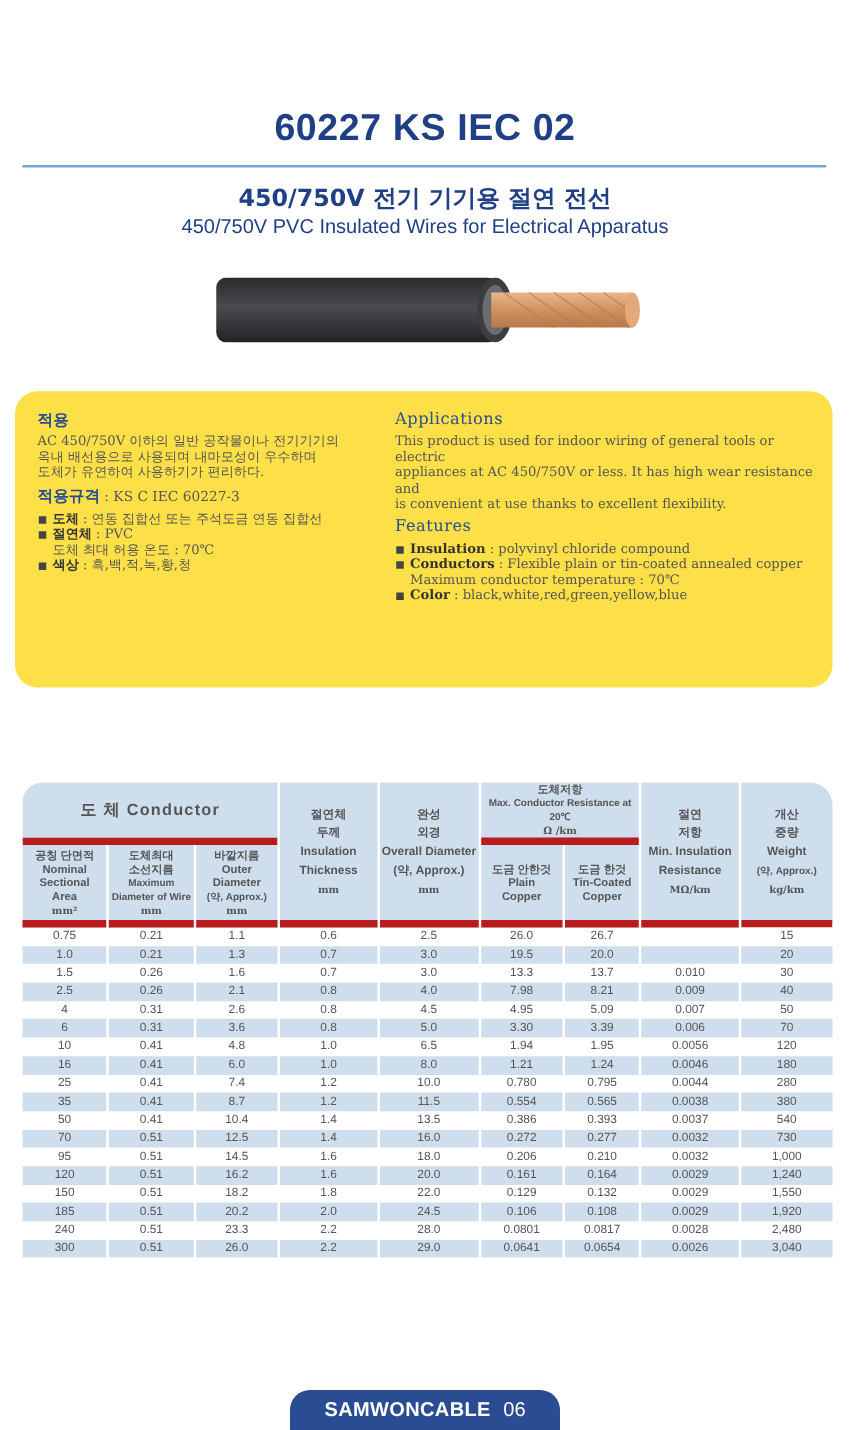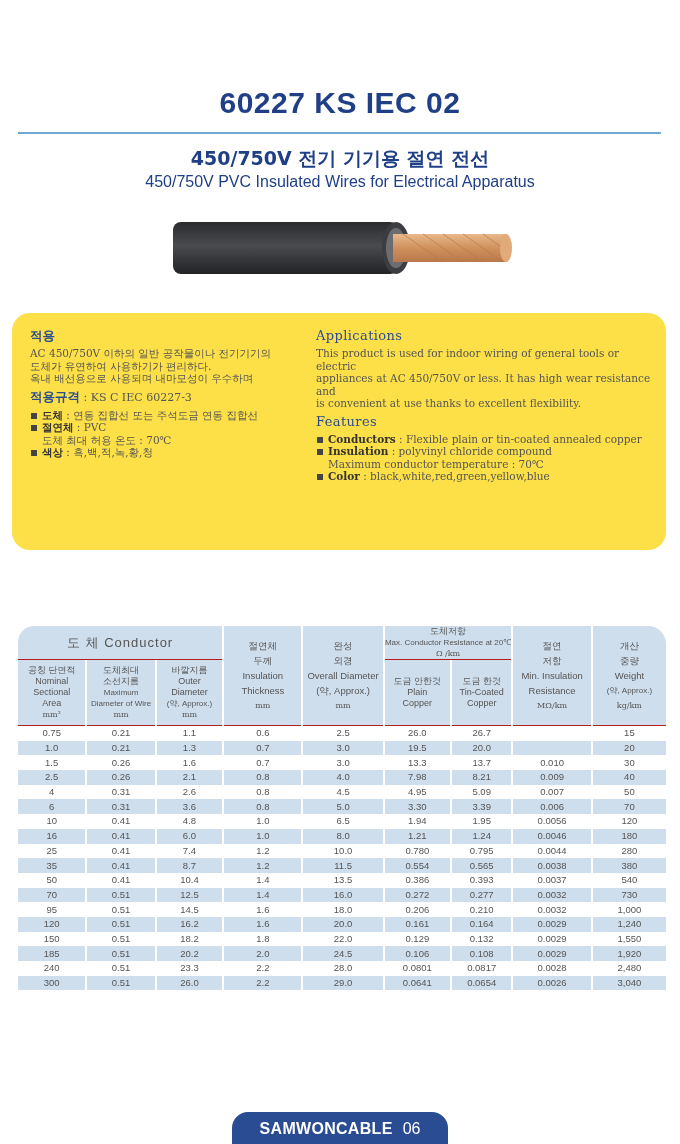--- a/index.html
+++ b/index.html
@@ -18,21 +18,21 @@
   .para { margin-bottom: 4px; }
   .std { margin-bottom: 3px; font-size: 11px; line-height: 16px; }
   .std .k { color: #2a4c93; font-weight: bold; font-size: 12.5px; }
   .std .k.en { font-weight: normal; font-size: 13px; letter-spacing: 0.4px; }
   .feat { list-style: none; }
   .feat li { position: relative; padding-left: 12px; }
   .feat li::before { content: ""; position: absolute; left: 1px; top: 4px; width: 6px; height: 6px; background: #444; }
   .feat li.cont::before { display: none; }
   .feat b { color: #333; }
   table { position: absolute; top: 626px; left: 16px; width: 652px; border-collapse: separate; border-spacing: 2px 0; font-size: 9.5px; color: #555; }
-  th { background: #cfdeec; font-weight: normal; color: #555; text-align: center; vertical-align: middle; border-bottom: 1px solid #b91c1c; line-height: 12px; margin-left: 36px; }
+  th { background: #cfdeec; font-weight: bold; color: #555; text-align: center; vertical-align: middle; border-bottom: 6px solid #b91c1c; line-height: 12px; margin-left: 36px; }
   .th-conductor { height: 22px; font-size: 13px; border-top-left-radius: 16px; letter-spacing: 1px; }
   .th-resist-top { font-size: 9px; line-height: 11px; height: 22px; }
   .th-weight { border-top-right-radius: 18px; }
   .th-sub { height: 66px; font-size: 9px; line-height: 11px; }
   .th-tall { font-size: 9.5px; line-height: 15px; }
   .th-unit { font-family: "DejaVu Serif", serif; font-size: 8px; }
   .th-small { font-size: 8px; }
   td { text-align: center; height: 14.7px; font-size: 9.5px; line-height: 14px; color: #555; }
   tr.alt td { background: #cfdeec; }
   .footer { position: absolute; top: 1112px; left: 232px; width: 216px; height: 40px; background: #2a4c93; border-radius: 16px 16px 0 0; color: #fff; text-align: center; line-height: 34px; font-size: 16px; }
@@ -72,42 +72,42 @@
     <line x1="315" y1="12" x2="340" y2="30"></line>
   </g>
   <ellipse cx="338" cy="26" rx="6" ry="14" fill="#e2a979"></ellipse>
 </svg>
 
 <div class="info-box">
   <div class="col left">
     <div class="h">적용</div>
     <div class="para">
       <div>AC 450/750V 이하의 일반 공작물이나 전기기기의</div>
+      <div>옥내 배선용으로 사용되며 내마모성이 우수하며</div>
       <div>도체가 유연하여 사용하기가 편리하다.</div>
-      <div>옥내 배선용으로 사용되며 내마모성이 우수하며</div>
     </div>
     <div class="std"><span class="k">적용규격</span><span> : KS C IEC 60227-3</span></div>
     <ul class="feat">
       <li><b>도체</b><span> : 연동 집합선 또는 주석도금 연동 집합선</span></li>
       <li><b>절연체</b><span> : PVC</span></li>
       <li class="cont"><span>도체 최대 허용 온도 : 70℃</span></li>
       <li><b>색상</b><span> : 흑,백,적,녹,황,청</span></li>
     </ul>
   </div>
   <div class="col right">
     <div class="h en">Applications</div>
     <div class="para">
       <div>This product is used for indoor wiring of general tools or electric</div>
       <div>appliances at AC 450/750V or less. It has high wear resistance and</div>
       <div>is convenient at use thanks to excellent flexibility.</div>
     </div>
     <div class="h en">Features</div>
     <ul class="feat">
+      <li><b>Insulation</b><span> : polyvinyl chloride compound</span></li>
       <li><b>Conductors</b><span> : Flexible plain or tin-coated annealed copper</span></li>
-      <li><b>Insulation</b><span> : polyvinyl chloride compound</span></li>
       <li class="cont"><span>Maximum conductor temperature : 70℃</span></li>
       <li><b>Color</b><span> : black,white,red,green,yellow,blue</span></li>
     </ul>
   </div>
 </div>
 
 <table>
   <colgroup>
     <col style="width:68px">
       <col style="width:68px">

